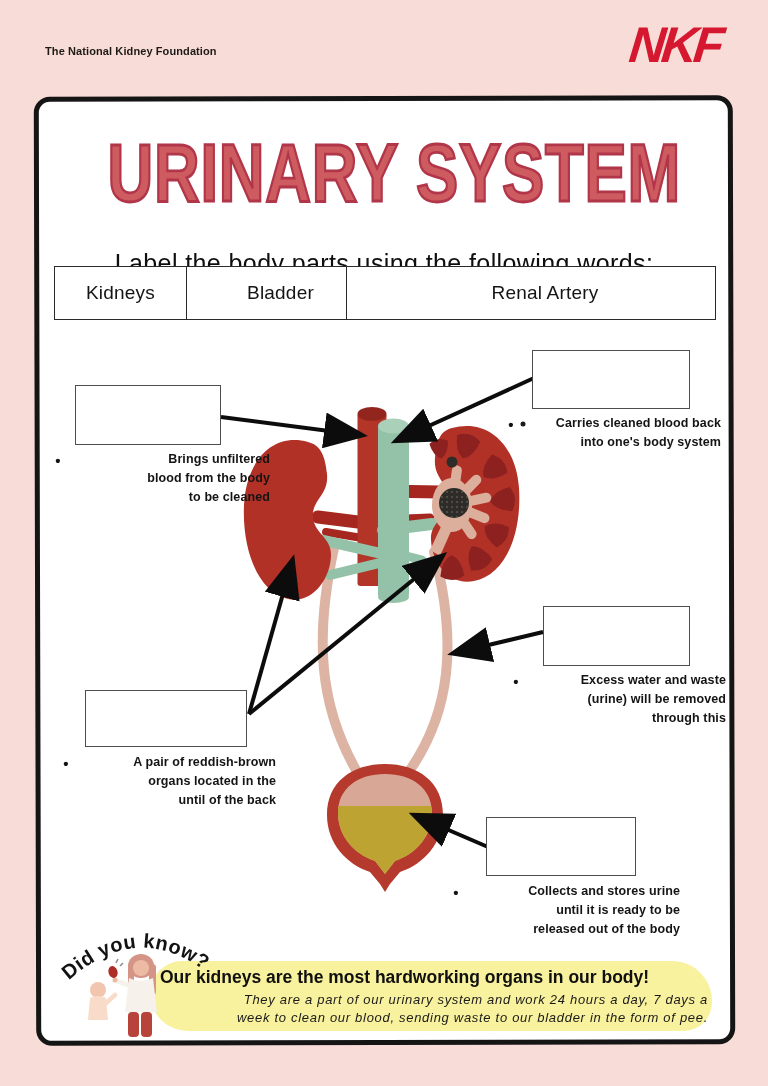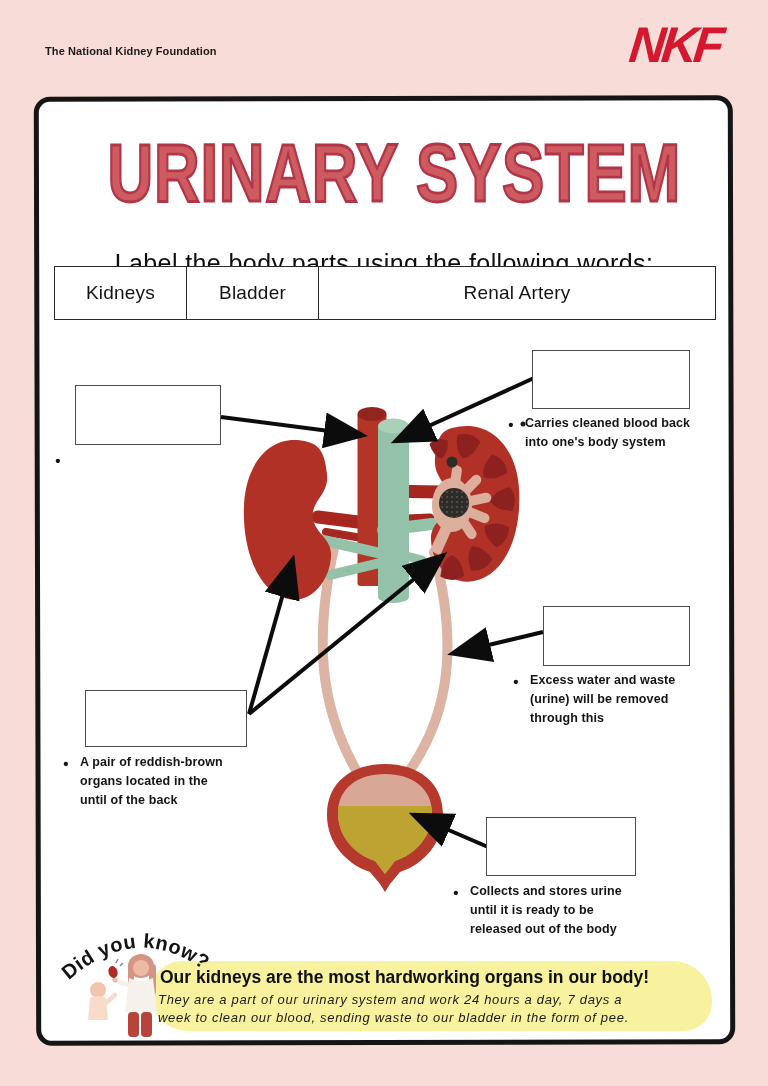--- a/index.html
+++ b/index.html
@@ -7,49 +7,49 @@
   .page { position:relative; width:768px; height:1086px; background:#f8dcd7; overflow:hidden; }
 
   .org-name { position:absolute; left:45px; top:45px; font-size:11px; font-weight:bold; color:#1d1916; letter-spacing:.1px; }
   .logo { position:absolute; left:600px; top:16px; width:150px; text-align:center; font-size:50px; font-weight:900; font-style:italic; color:#d5182f; letter-spacing:-4px; transform:skewX(-6deg); }
 
   .card { position:absolute; left:35px; top:96px; width:699px; height:949px; background:#ffffff; border:5px solid #151515; border-radius:16px; transform:rotate(-0.15deg); }
 
   .title { position:absolute; left:0; width:768px; top:122px; text-align:center; font-size:88px; font-weight:bold; white-space:nowrap; color:#cd5b60; -webkit-text-stroke:3px #b23649; transform:scale(0.72,0.92); transform-origin:50% 50%; letter-spacing:1px; z-index:3; }
   .subtitle { position:absolute; left:0; width:768px; top:221px; text-align:center; font-size:25px; color:#0e0e0e; letter-spacing:.4px; z-index:3;margin-top:28px; }
 
-  .wordbank { position:absolute; left:54px; top:266px; width:662px; height:54px; display:flex; border:1.6px solid #2a2a2a; background:#fff; z-index:3; }
+  .wordbank { position:absolute; left:54px; top:266px; width:662px; height:54px; display:flex; border:1.6px solid #2a2a2a; background:#fff; z-index:3;gap:28px; }
   .wb-cell { display:flex; align-items:center; justify-content:center; font-size:19px; color:#141414; border-right:1.6px solid #2a2a2a; letter-spacing:.2px; }
   .wb-cell:last-child { border-right:none; }
   .w1{width:132px;} .w2{width:132px;} .w3{width:137px;} .w4{width:128px;} .w5{flex:1;}
 
   .answer-box { position:absolute; background:#fff; border:1.6px solid #4d4d4d; z-index:4; }
   #box-artery  { left:75px;  top:385px; width:146px; height:60px; }
   #box-vein    { left:532px; top:350px; width:158px; height:59px; }
   #box-ureter  { left:543px; top:606px; width:147px; height:60px; }
   #box-kidneys { left:85px;  top:690px; width:162px; height:57px; }
   #box-bladder { left:486px; top:817px; width:150px; height:59px; }
 
   .desc { position:absolute; display:flex; gap:6px; z-index:4; font-weight:bold; font-size:12.5px; line-height:1.5; color:#141414; }
   .desc .bullet { width:16px; text-align:center; font-size:15px; flex:0 0 auto; }
-  .desc .desc-text { flex:1; text-align:left; white-space:pre-line; letter-spacing:.1px; }
+  .desc .desc-text { flex:1; text-align:right; white-space:pre-line; letter-spacing:.1px; }
   #desc-artery  { left:50px;  top:450px; width:220px; }
   #desc-vein    { left:503px; top:414px; width:218px; }
   #desc-ureter  { left:508px; top:671px; width:218px; }
   #desc-kidneys { left:58px;  top:753px; width:218px; }
   #desc-bladder { left:448px; top:882px; width:232px; }
 
   .anatomy-svg { position:absolute; left:0; top:0; z-index:2; }
 
   .dyk-arch { position:absolute; left:40px; top:923px; z-index:4; }
   .dyk-figures { position:absolute; left:78px; top:948px; z-index:4; }
 
   .fact-blob { position:absolute; left:150px; top:961px; width:562px; height:70px; background:#f8f19d; border-radius:34px 42px 30px 40px; z-index:3; }
   .fact-bold { position:absolute; left:160px; top:967px; width:545px; text-align:left; font-size:17.5px; font-weight:bold; color:#101010; z-index:4; }
-  .fact-italic { position:absolute; left:158px; top:991px; width:550px; text-align:left; font-size:13px; font-style:italic; color:#1a1a1a; letter-spacing:.7px; line-height:1.35; white-space:pre-line; z-index:4; }
+  .fact-italic { position:absolute; left:158px; top:991px; width:550px; text-align:right; font-size:13px; font-style:italic; color:#1a1a1a; letter-spacing:.7px; line-height:1.35; white-space:pre-line; z-index:4; }
 </style>
 </head>
 <body>
 
 <div class="page">
 
   <div class="org-name">The National Kidney Foundation</div>
   <div class="logo">NKF</div>
 
   <div class="card"></div>
@@ -149,20 +149,23 @@
   </svg>
 
   <div class="answer-box" id="box-artery"></div>
   <div class="answer-box" id="box-vein"></div>
   <div class="answer-box" id="box-ureter"></div>
   <div class="answer-box" id="box-kidneys"></div>
   <div class="answer-box" id="box-bladder"></div>
 
   <div class="desc" id="desc-artery">
     <span class="bullet">•</span>
+    <div class="desc-text">Brings unfiltered
+blood from the body
+to be cleaned</div>
   </div>
   <div class="desc" id="desc-vein">
     <span class="bullet">•</span>
     <div class="desc-text">Carries cleaned blood back
 into one's body system</div>
   </div>
   <div class="desc" id="desc-ureter">
     <span class="bullet">•</span>
     <div class="desc-text">Excess water and waste
 (urine) will be removed

